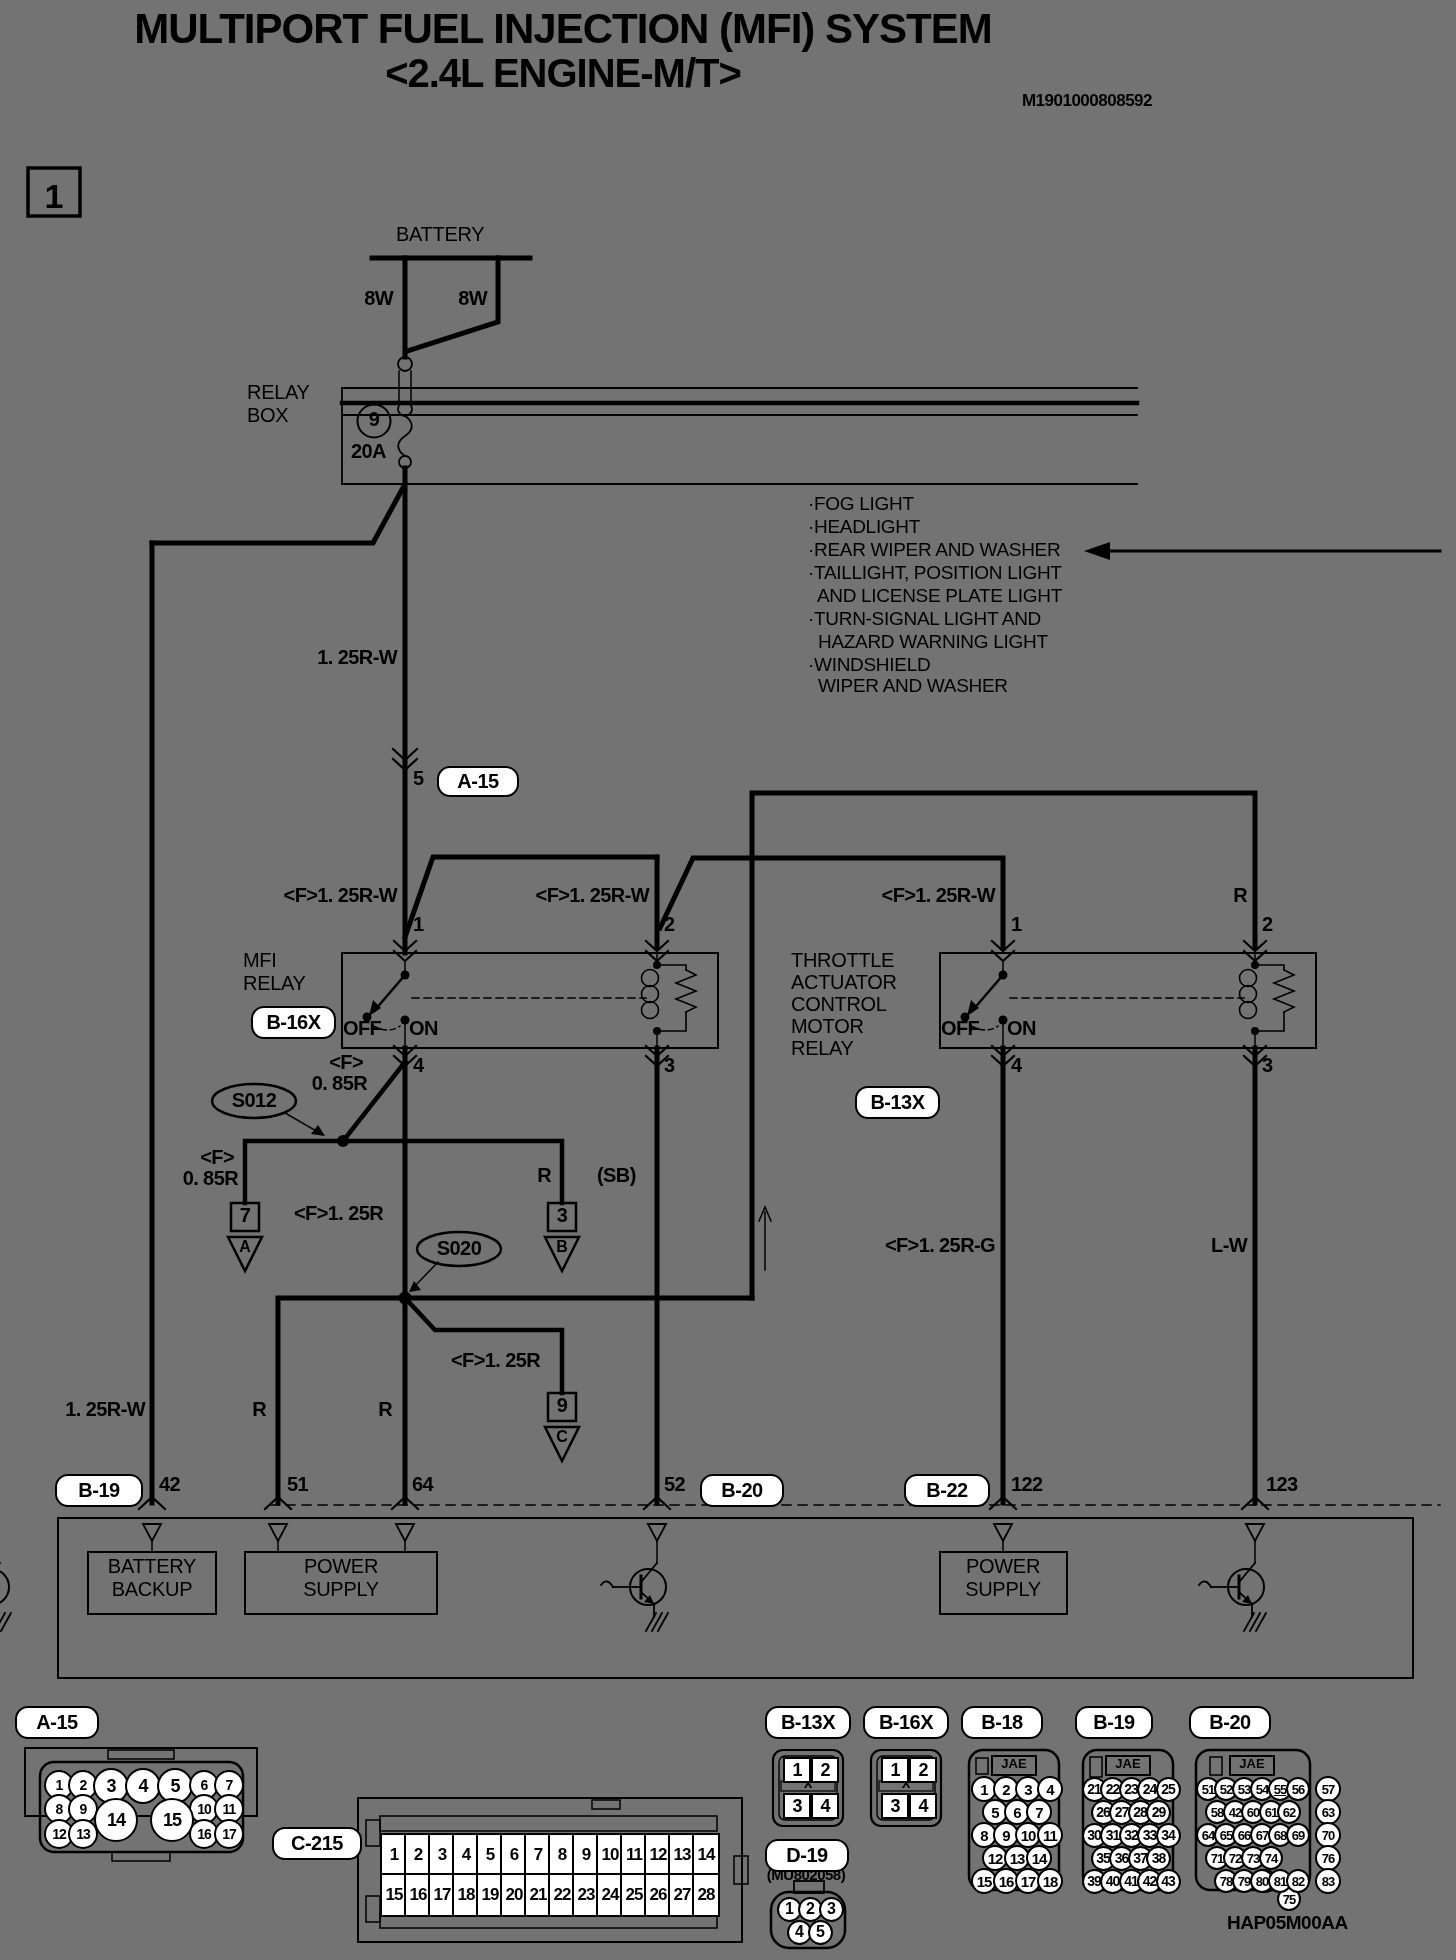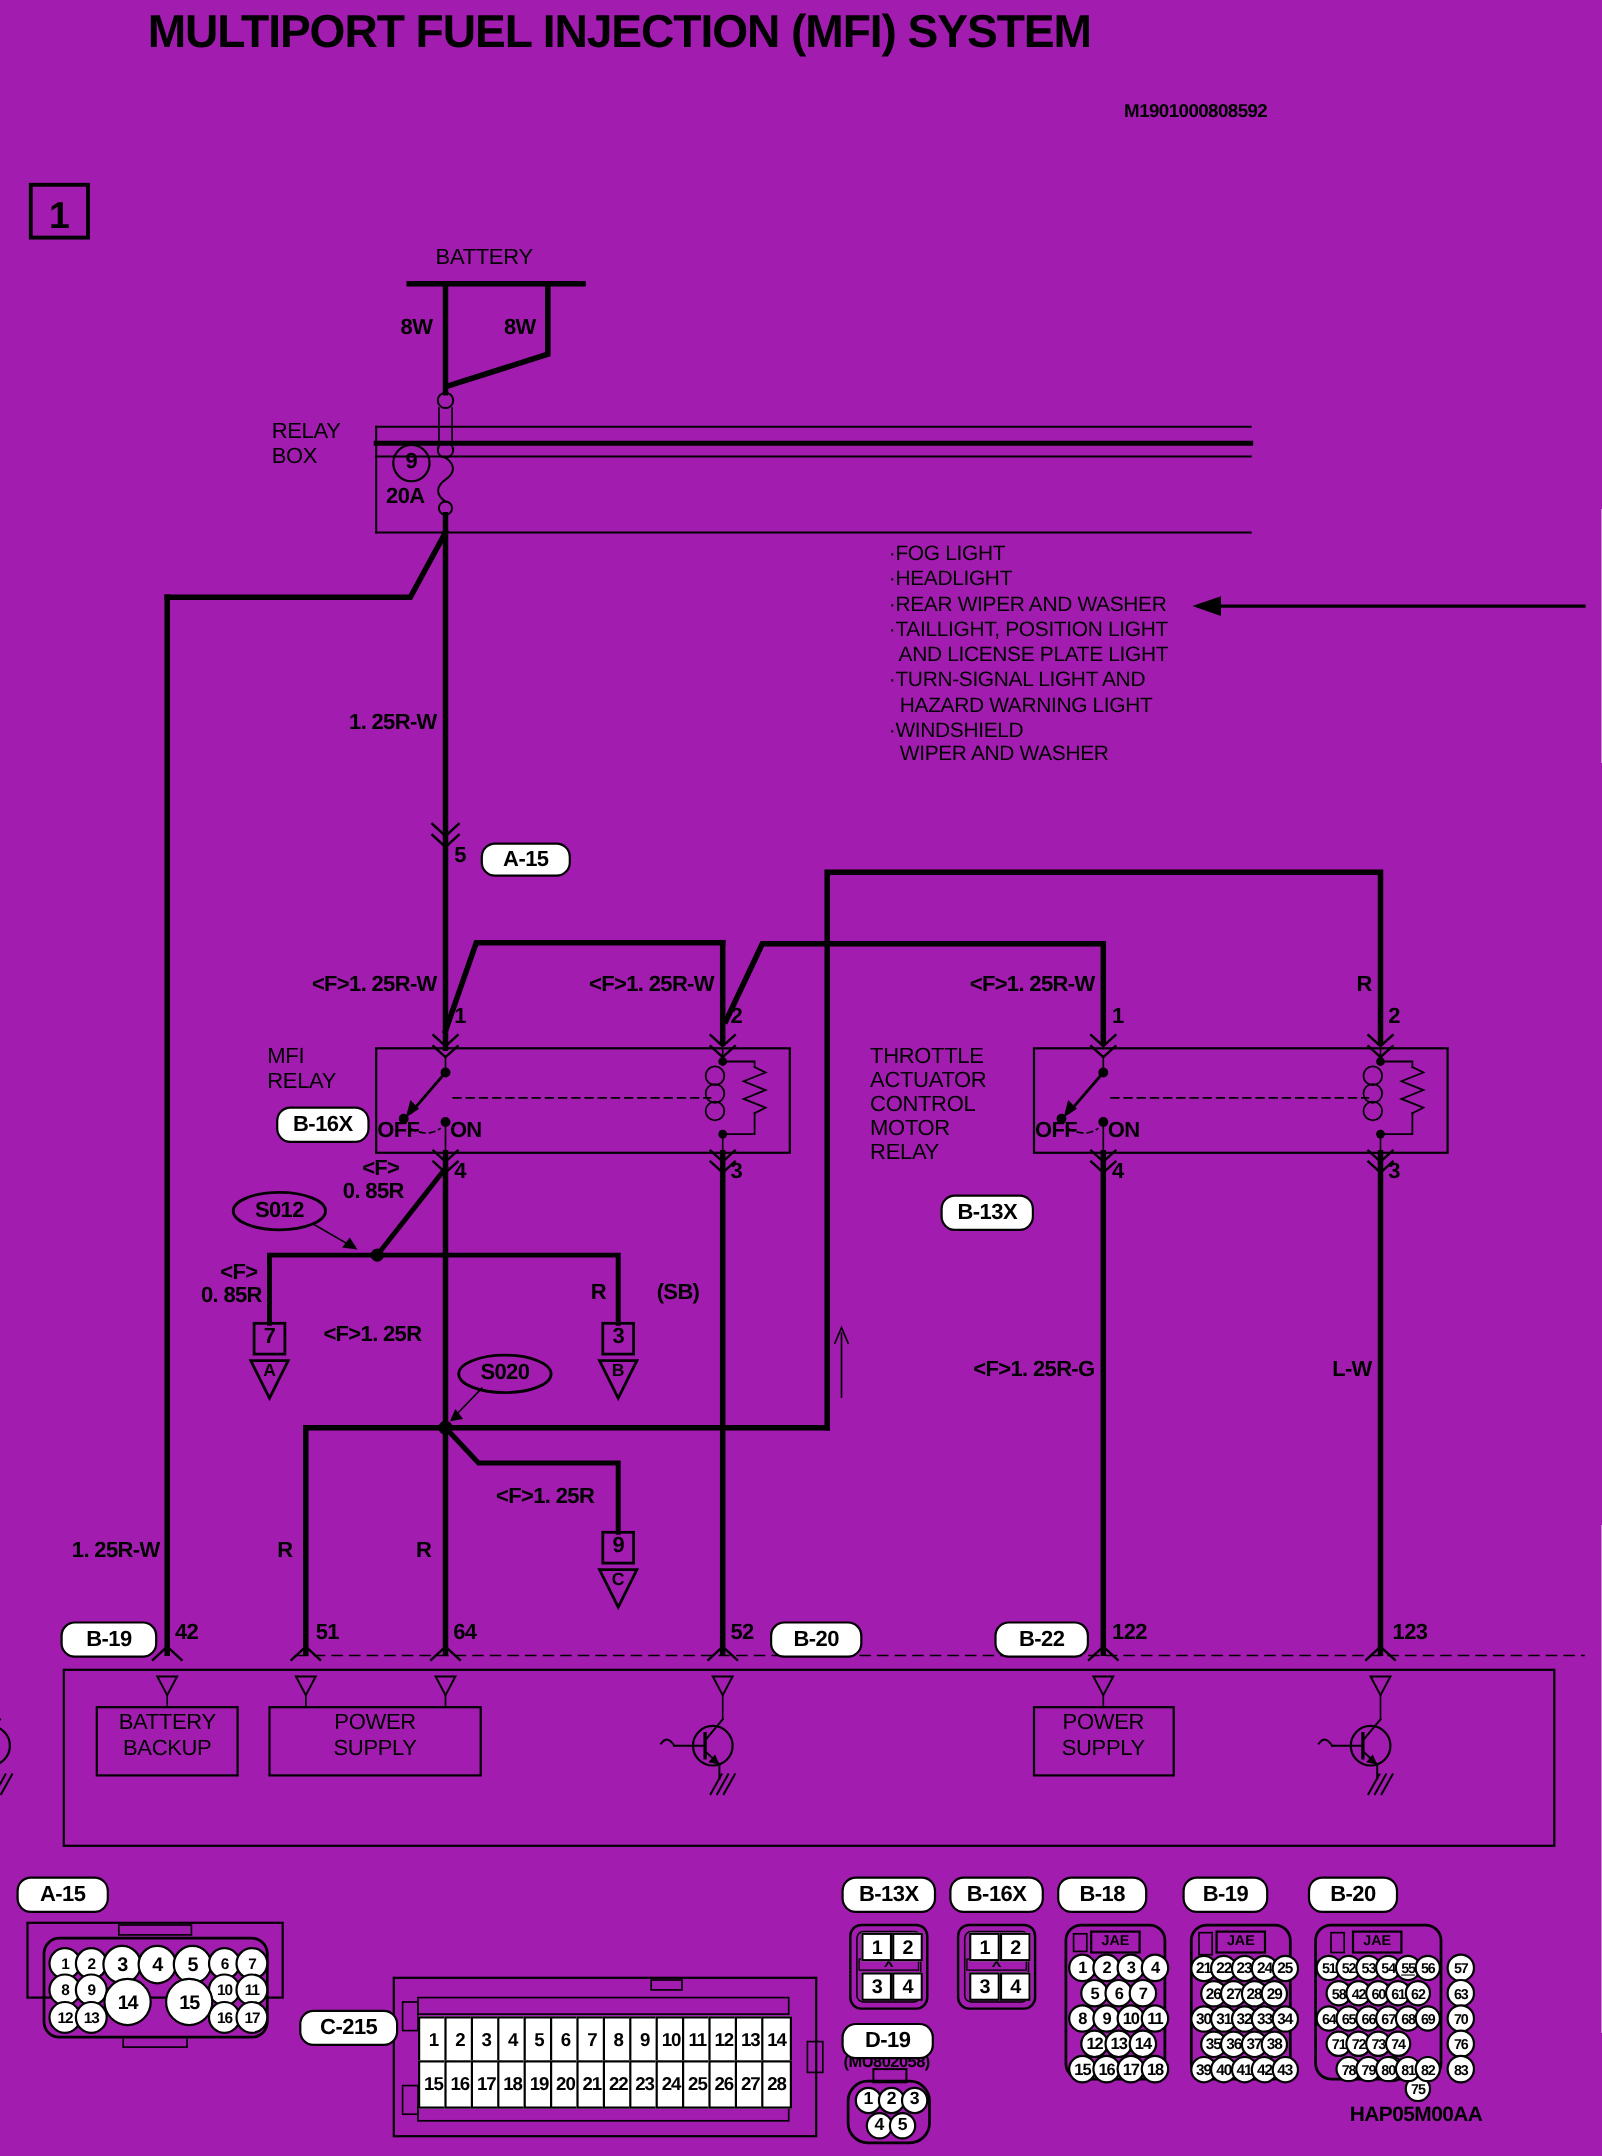--- a/index.html
+++ b/index.html
@@ -1,16 +1,16 @@
 <!DOCTYPE html>
 <html><head>
 <meta charset="utf-8">
 <style>
   html,body{margin:0;padding:0;background:#e8e8e8;}
-  #page{position:relative;width:1456px;height:1960px;background:#a21caf;overflow:hidden;
+  #page{position:relative;width:1456px;height:1960px;background:#737373;overflow:hidden;
         font-family:"Liberation Sans",sans-serif;color:#000;}
   #art{position:absolute;left:0;top:0;}
   .lbl{position:absolute;white-space:pre;line-height:1.08;}
   .t1{font-size:42px;font-weight:bold;letter-spacing:-1px;}
   .t2{font-size:40px;font-weight:bold;letter-spacing:-1px;}
   .sm{font-size:17px;font-weight:bold;letter-spacing:-0.5px;}
   .sheet{font-size:34px;font-weight:bold;}
   .comp{font-size:20px;letter-spacing:-0.3px;}
   .list{font-size:19px;letter-spacing:-0.3px;}
   .wire{font-size:20px;font-weight:bold;letter-spacing:-0.6px;}
@@ -236,20 +236,21 @@
       </g>
       <g>
         <rect x="1196" y="1750" width="114" height="140" rx="14" stroke-width="2.5"></rect>
         <rect x="1210" y="1757" width="12" height="18" stroke-width="1.5"></rect>
         <rect x="1230" y="1756" width="44" height="19" stroke-width="2"></rect>
       </g>
     </g>
   </svg>
 
   <div class="lbl t1" style="left:563px;top:6px;transform:translateX(-50%)">MULTIPORT FUEL INJECTION (MFI) SYSTEM</div>
+  <div class="lbl t2" style="left:563px;top:52px;transform:translateX(-50%)">&lt;2.4L ENGINE-M/T&gt;</div>
   <div class="lbl sm" style="right:304px;top:92px">M1901000808592</div>
   <div class="lbl wire19" style="left:1227px;top:1913px">HAP05M00AA</div>
 <div class="lbl sheet" style="top: 178px; left: 54px; transform: translateX(-50%);">1</div>
     <div class="lbl comp" style="top: 224px; left: 396px;">BATTERY</div>
     <div class="lbl wire" style="top: 288px; right: 1063px;">8W</div>
     <div class="lbl wire" style="top: 288px; right: 969px;">8W</div>
     <div class="lbl comp" style="top: 382px; left: 247px;">RELAY</div>
     <div class="lbl comp" style="top: 405px; left: 247px;">BOX</div>
     <div class="lbl wire" style="top: 409px; left: 374px; transform: translateX(-50%);">9</div>
     <div class="lbl wire" style="top: 441px; left: 351px;">20A</div>

